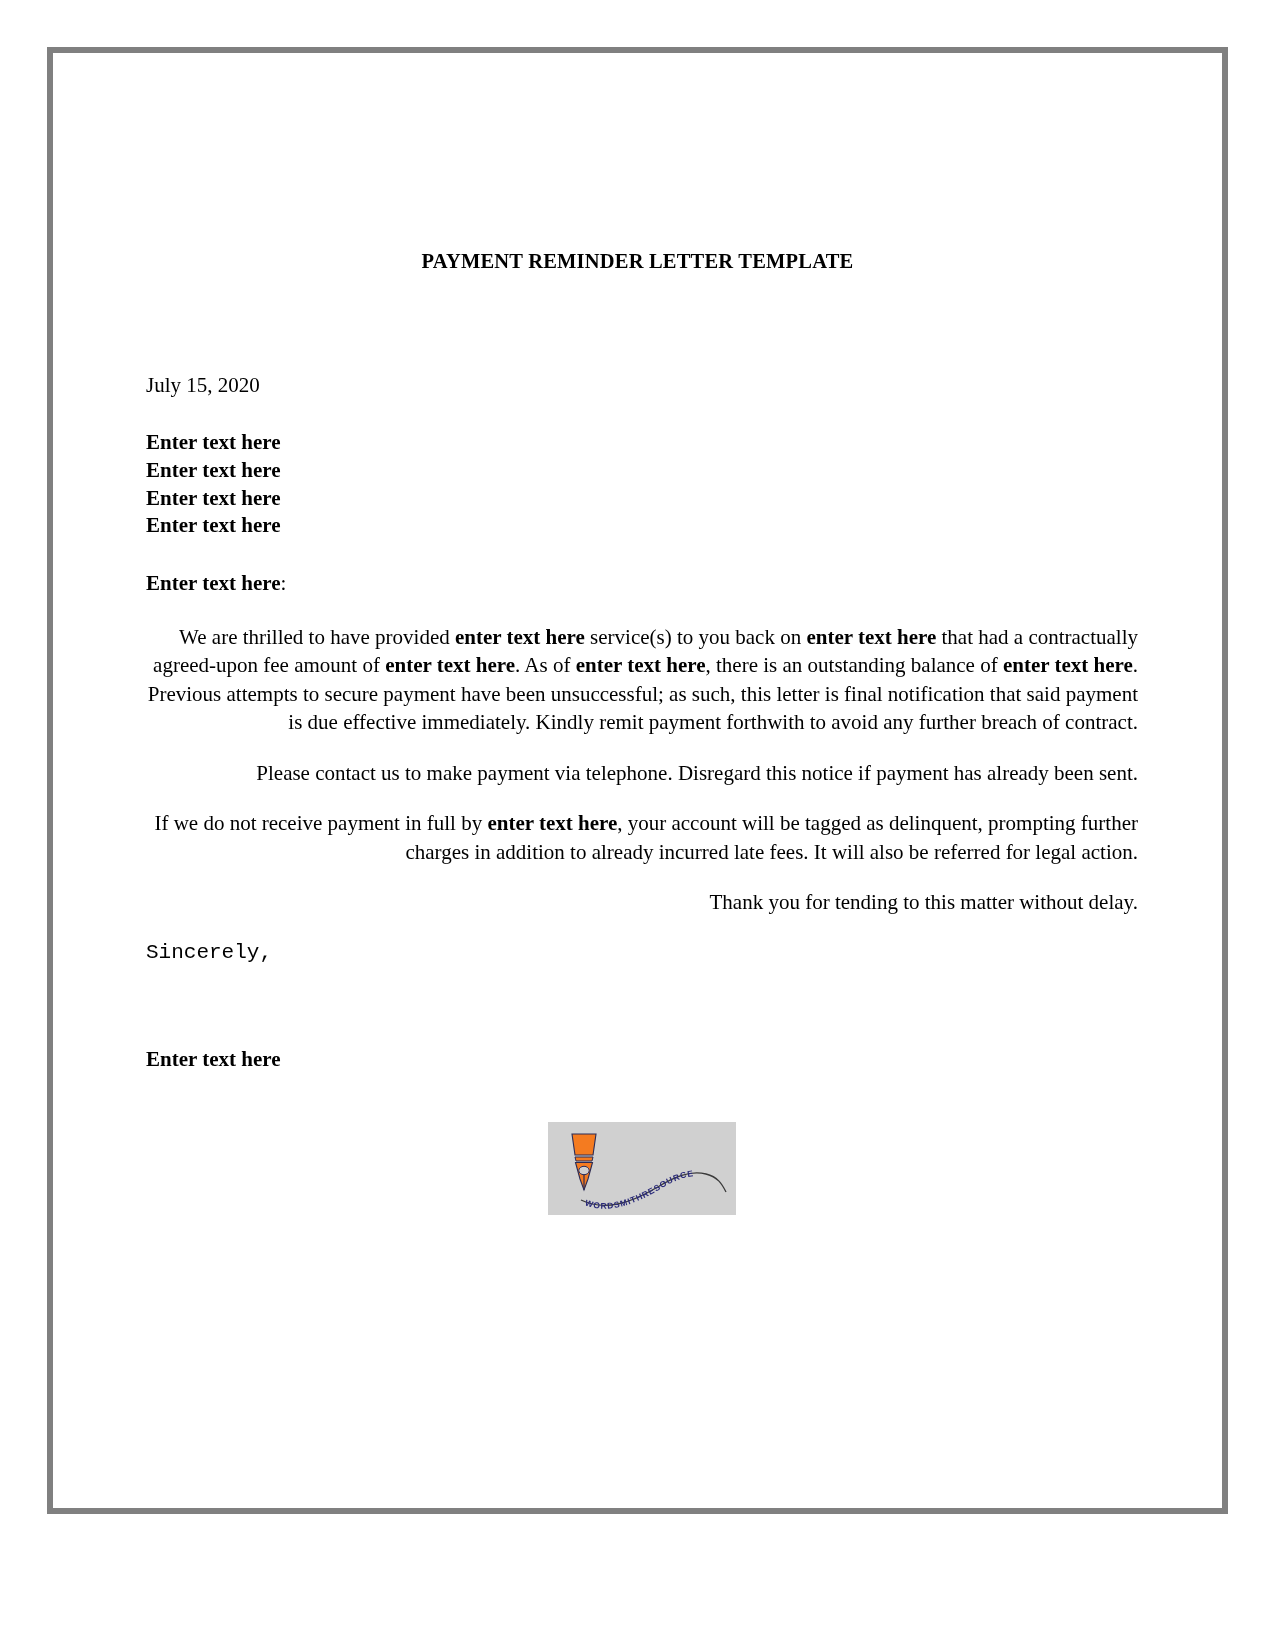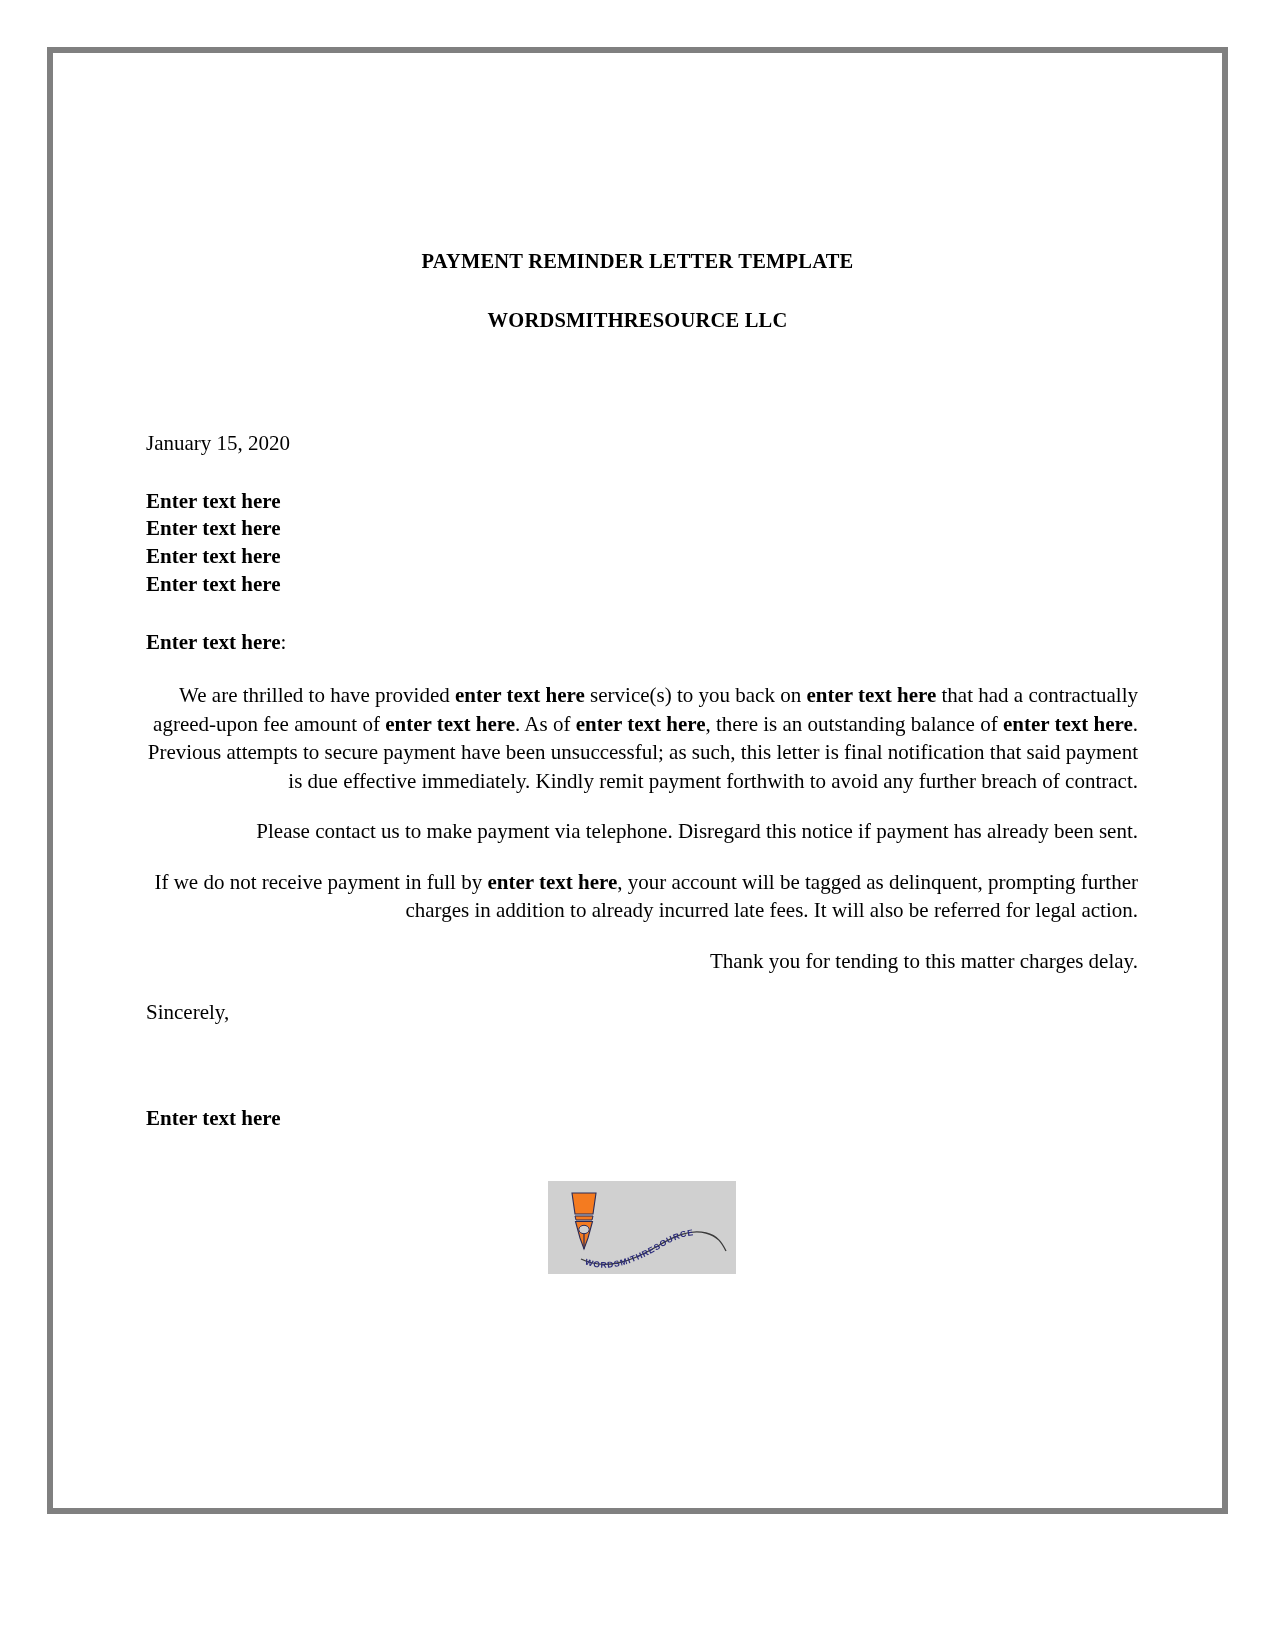--- a/index.html
+++ b/index.html
@@ -85,20 +85,21 @@
   .para {
     margin: 0 0 22px 0;
     text-align: right;
   }
   .ph {
     font-weight: bold;
   }
 
   .closing {
     margin: 0 0 22px 0;
+    font-family: Liberation Mono, monospace;
   }
 
   .signature-name {
     margin-top: 78px;
     font-weight: bold;
   }
 
   
   .logo-wrap {
     margin-top: 48px;
@@ -116,42 +117,41 @@
     display: block;
   }
 </style>
 </head>
 <body>
 
 <div class="page-frame">
   <div class="page-inner">
 
     <div class="doc-title">PAYMENT REMINDER LETTER TEMPLATE</div>
-    <div class="doc-subtitle">WORDSMITHRESOURCE LLC</div>
 
     <div class="letter-body">
 
-      <div class="date-line">January 15, 2020</div>
+      <div class="date-line">July 15, 2020</div>
 
       <div class="address-block">
         <div class="addr-line">Enter text here</div>
         <div class="addr-line">Enter text here</div>
         <div class="addr-line">Enter text here</div>
         <div class="addr-line">Enter text here</div>
       </div>
 
       <div class="salutation"><span class="ph">Enter text here</span><span>:</span></div>
 
       <p class="para"><span>We are thrilled to have provided </span><span class="ph">enter text here</span><span> service(s) to you back on </span><span class="ph">enter text here</span><span> that had a contractually agreed-upon fee amount of </span><span class="ph">enter text here</span><span>. As of </span><span class="ph">enter text here</span><span>, there is an outstanding balance of </span><span class="ph">enter text here</span><span>. Previous attempts to secure payment have been unsuccessful; as such, this letter is final notification that said payment is due effective immediately. Kindly remit payment forthwith to avoid any further breach of contract.</span></p>
 
       <p class="para">Please contact us to make payment via telephone. Disregard this notice if payment has already been sent.</p>
 
       <p class="para"><span>If we do not receive payment in full by </span><span class="ph">enter text here</span><span>, your account will be tagged as delinquent, prompting further charges in addition to already incurred late fees. It will also be referred for legal action.</span></p>
 
-      <p class="para">Thank you for tending to this matter charges delay.</p>
+      <p class="para">Thank you for tending to this matter without delay.</p>
 
       <p class="closing">Sincerely,</p>
 
       <div class="signature-name">Enter text here</div>
 
       <div class="logo-wrap">
         <div class="logo-box">
           <svg width="188" height="93" viewBox="0 0 188 93" xmlns="http://www.w3.org/2000/svg">
             <rect x="0" y="0" width="188" height="93" fill="#d0d0d0"></rect>
 

